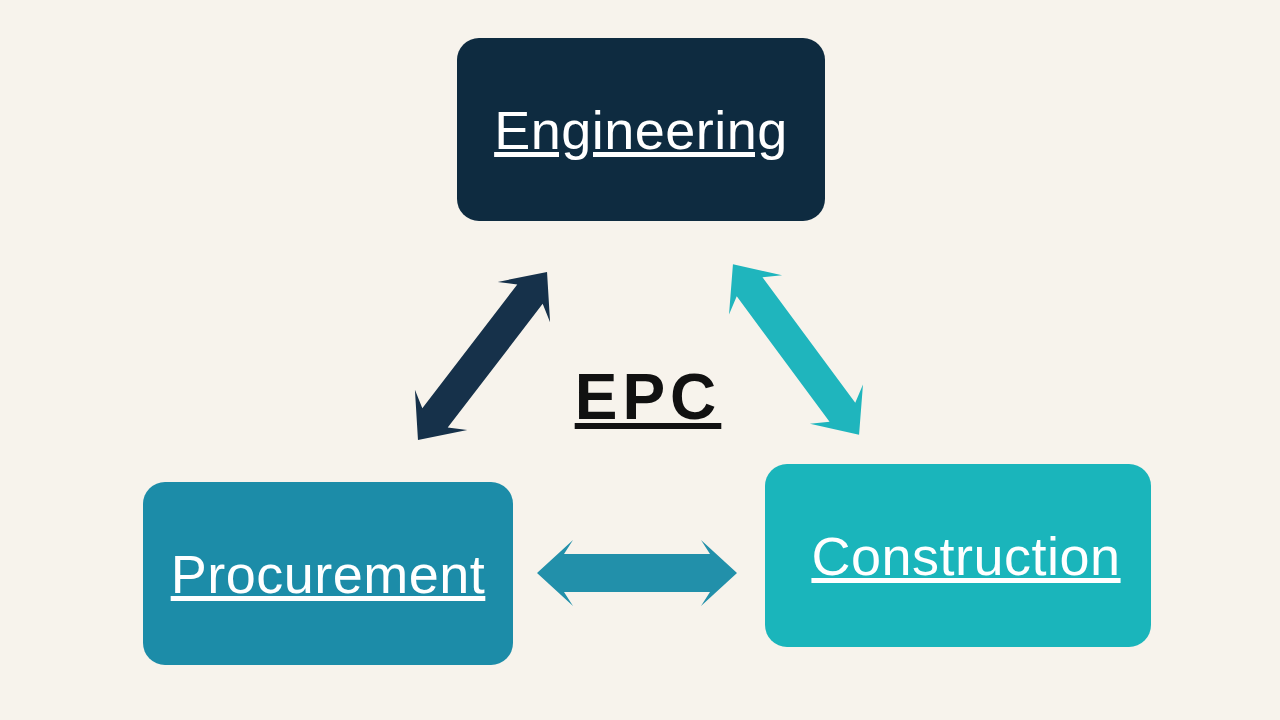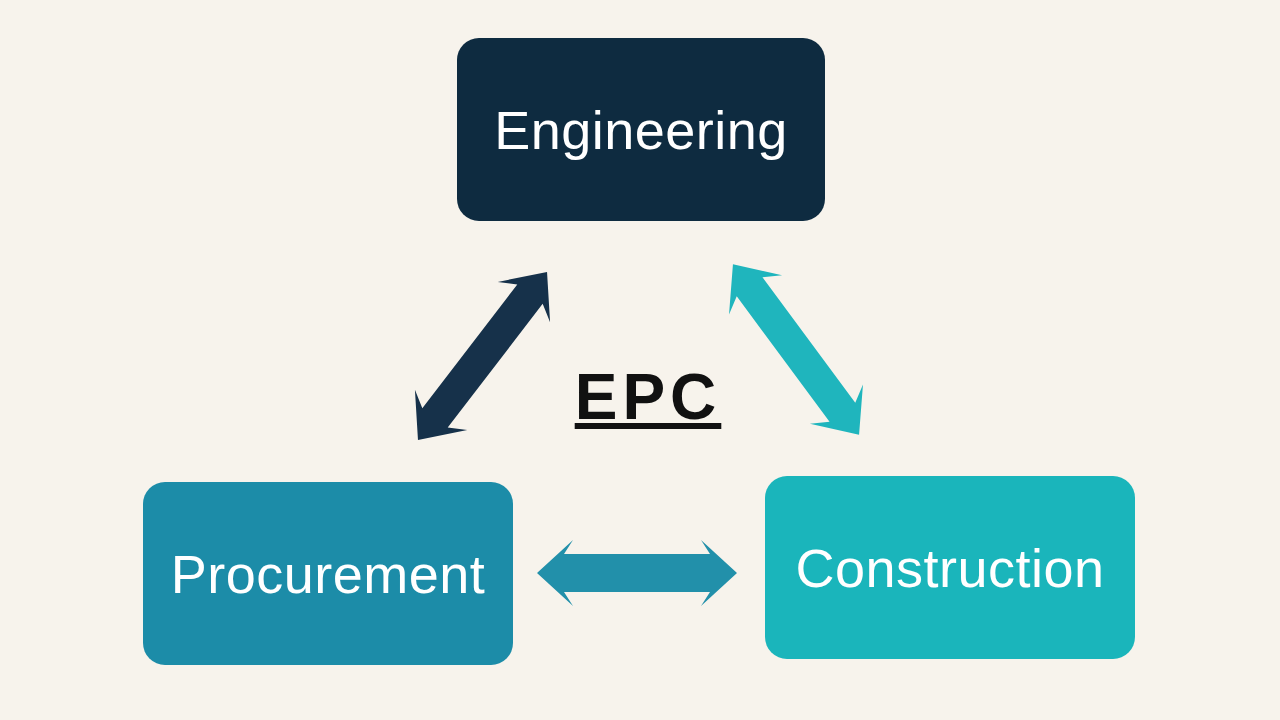--- a/index.html
+++ b/index.html
@@ -27,24 +27,25 @@
     border-radius: 22px;
     display: flex;
     align-items: center;
     justify-content: center;
     color: #ffffff;
     font-size: 54px;
     font-weight: 400;
     letter-spacing: 0.5px;
     line-height: 1;
     text-align: center;
+    text-decoration: underline;
   }
   #node-engineering  { left: 457px; top: 38px;  width: 368px; height: 183px; }
   #node-procurement  { left: 143px; top: 482px; width: 370px; height: 183px; }
-  #node-construction { left: 765px; top: 476px; width: 370px; height: 183px; }
+  #node-construction { left: 765px; top: 464px; width: 370px; height: 183px; padding-left: 16px; }
   #center-label {
     position: absolute;
     left: 648px;
     top: 397px;
     transform: translate(-50%, -50%);
     font-size: 64px;
     font-weight: 700;
     letter-spacing: 5px;
     line-height: 1;
     white-space: nowrap;

